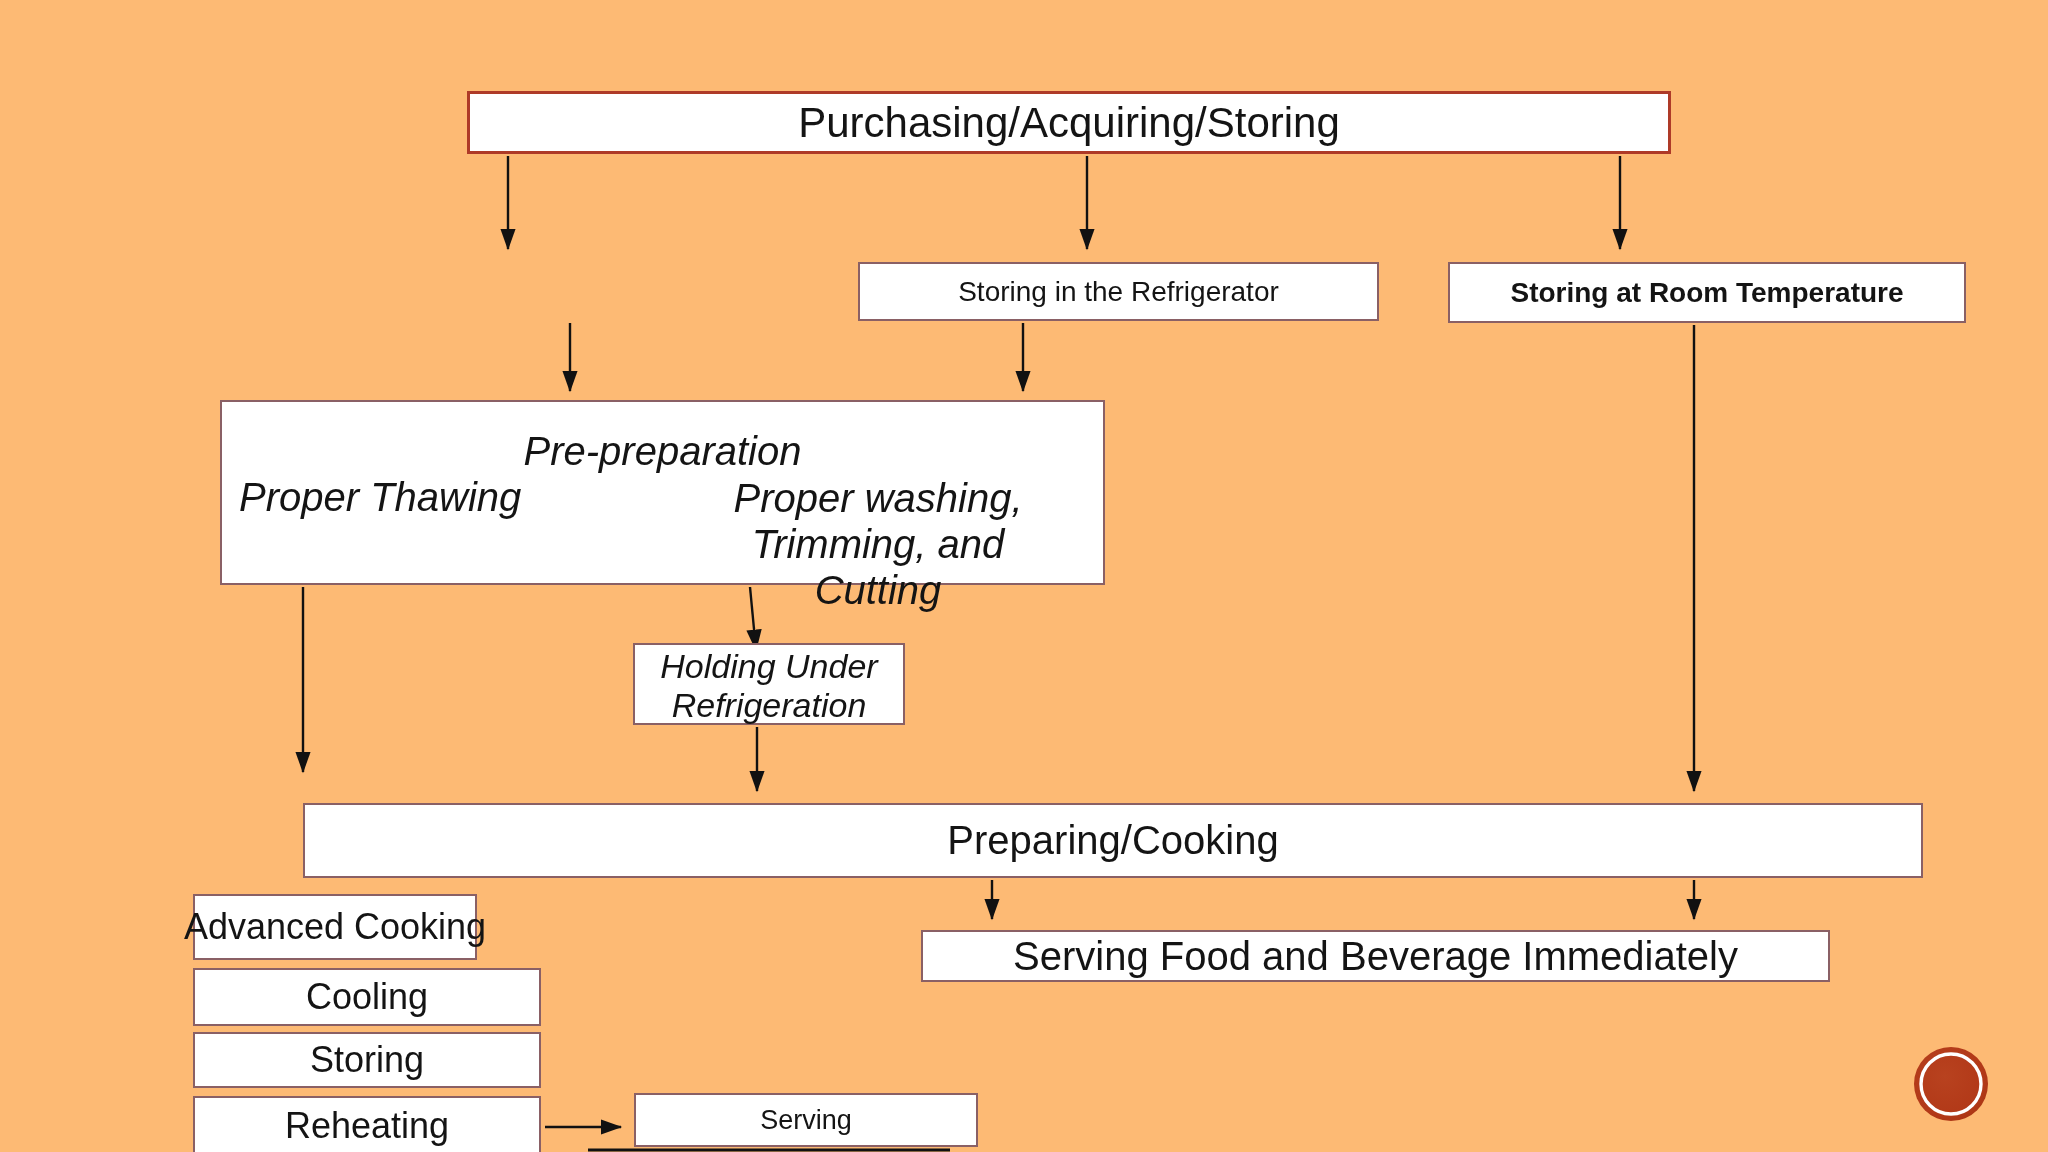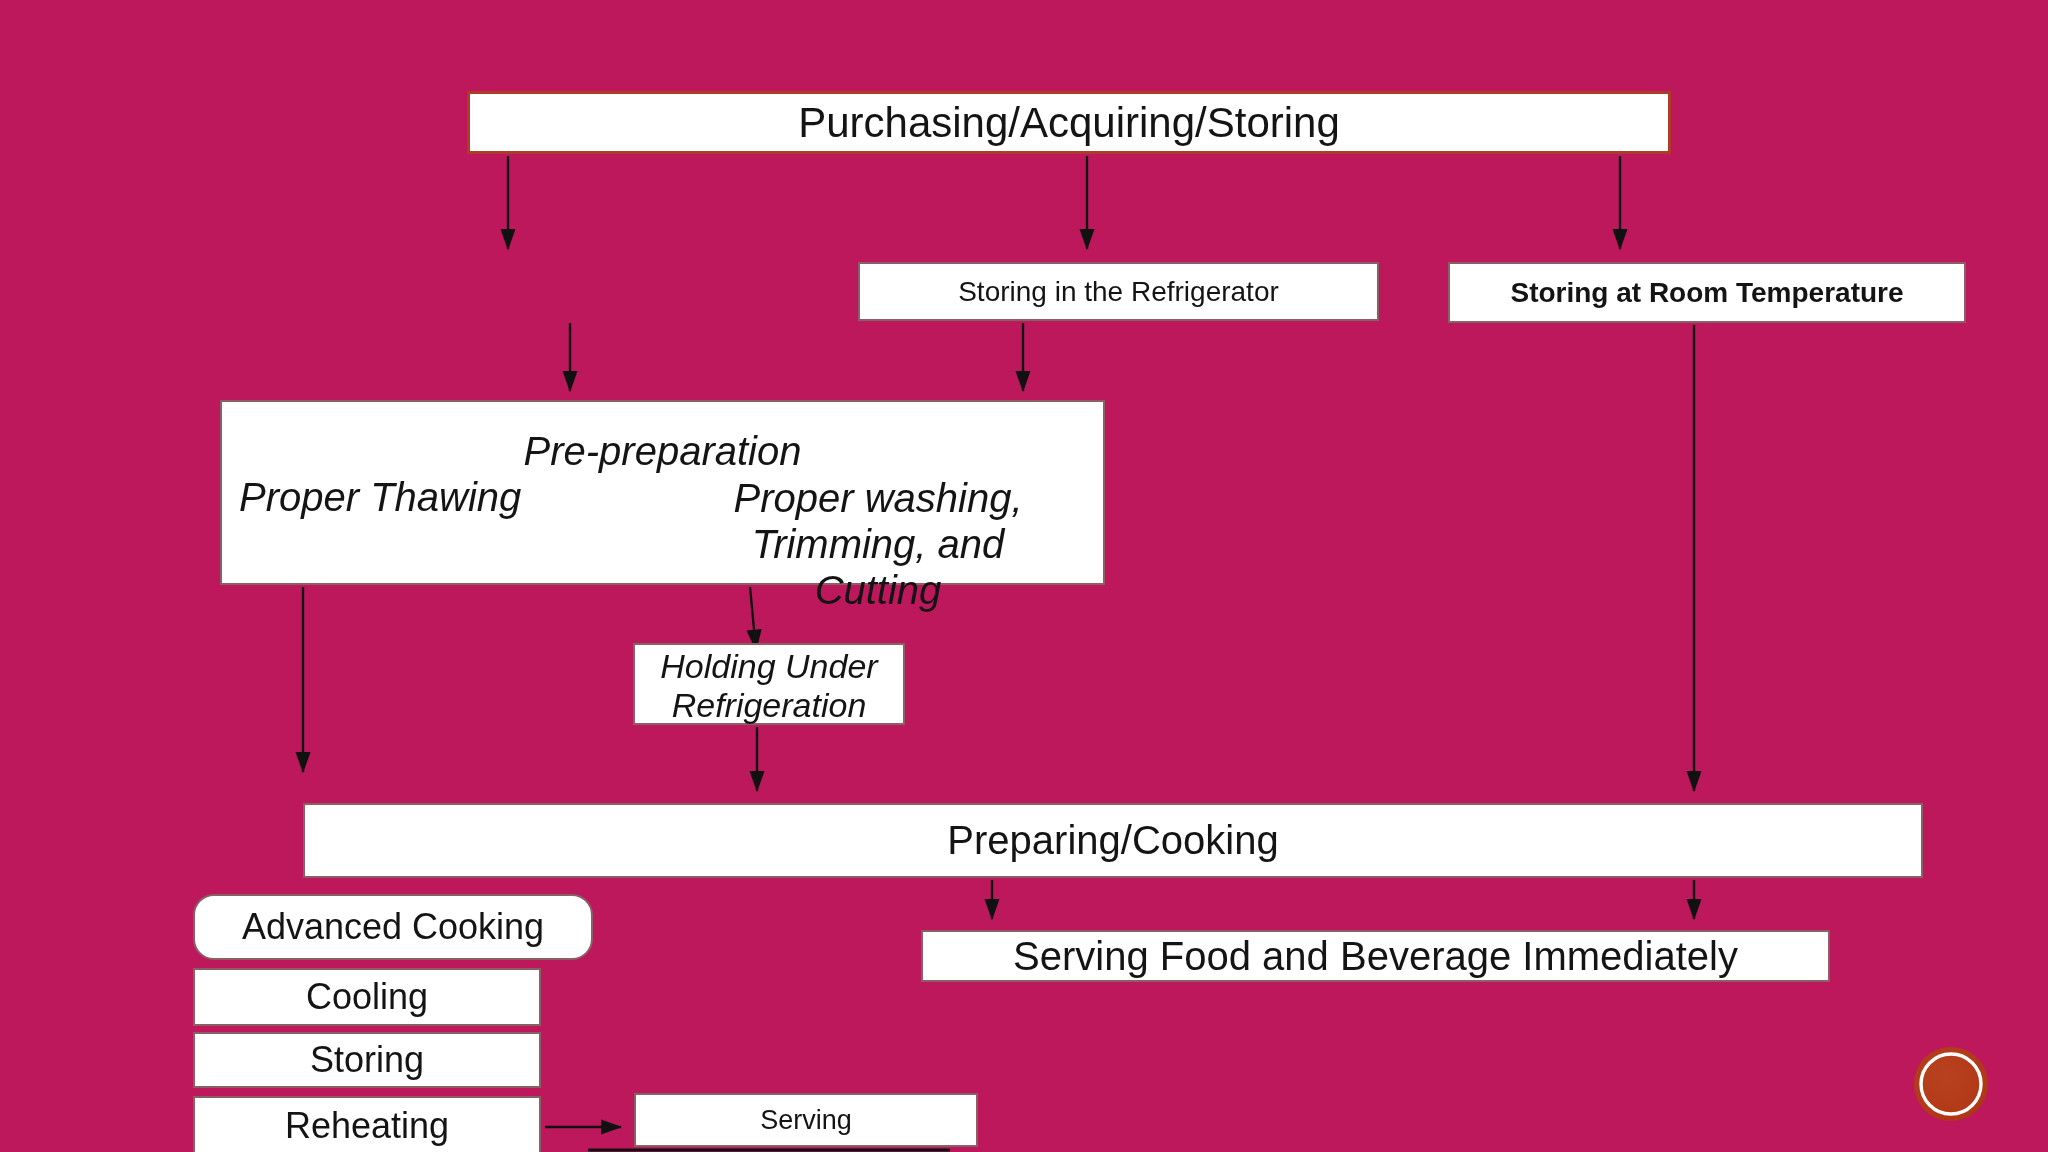--- a/index.html
+++ b/index.html
@@ -1,20 +1,20 @@
 <!DOCTYPE html>
 <html style="--primary-border: #ae3a28; --secondary-border: #8a6065; --arrow: #111111; --text: #141414; --badge-fill: #b53a1d; --badge-ring: #ffffff;"><head>
 <meta charset="utf-8">
 <style>
   html,body{margin:0;padding:0;background:#e9e9e9;}
   .slide{
     position:relative;
     width:2048px;height:1152px;
     overflow:hidden;
-    background:#be185d;
+    background:#fdba74;
     font-family:"Liberation Sans", sans-serif;
     color:var(--text,#141414);
   }
   .connectors{position:absolute;left:0;top:0;width:2048px;height:1152px;}
   .node{
     position:absolute;
     box-sizing:border-box;
     background:#ffffff;
     border:2px solid var(--secondary-border,#8a6065);
     display:flex;align-items:center;justify-content:center;
@@ -90,21 +90,21 @@
   </div>
 
   <div class="node" style="left:921px;top:930px;width:909px;height:52px;font-size:40px;">
     <span>Serving Food and Beverage Immediately</span>
   </div>
 
   <div class="node" style="left:303px;top:803px;width:1620px;height:75px;font-size:40px;">
     <span>Preparing/Cooking</span>
   </div>
 
-  <div class="node" style="left:193px;top:894px;width:400px;height:66px;font-size:36px;border-radius:21px;">
+  <div class="node" style="left:193px;top:894px;width:284px;height:66px;font-size:36px;">
     <span>Advanced Cooking</span>
   </div>
 
   <div class="node" style="left:193px;top:968px;width:348px;height:58px;font-size:36px;">
     <span>Cooling</span>
   </div>
 
   <div class="node" style="left:193px;top:1032px;width:348px;height:56px;font-size:36px;">
     <span>Storing</span>
   </div>

